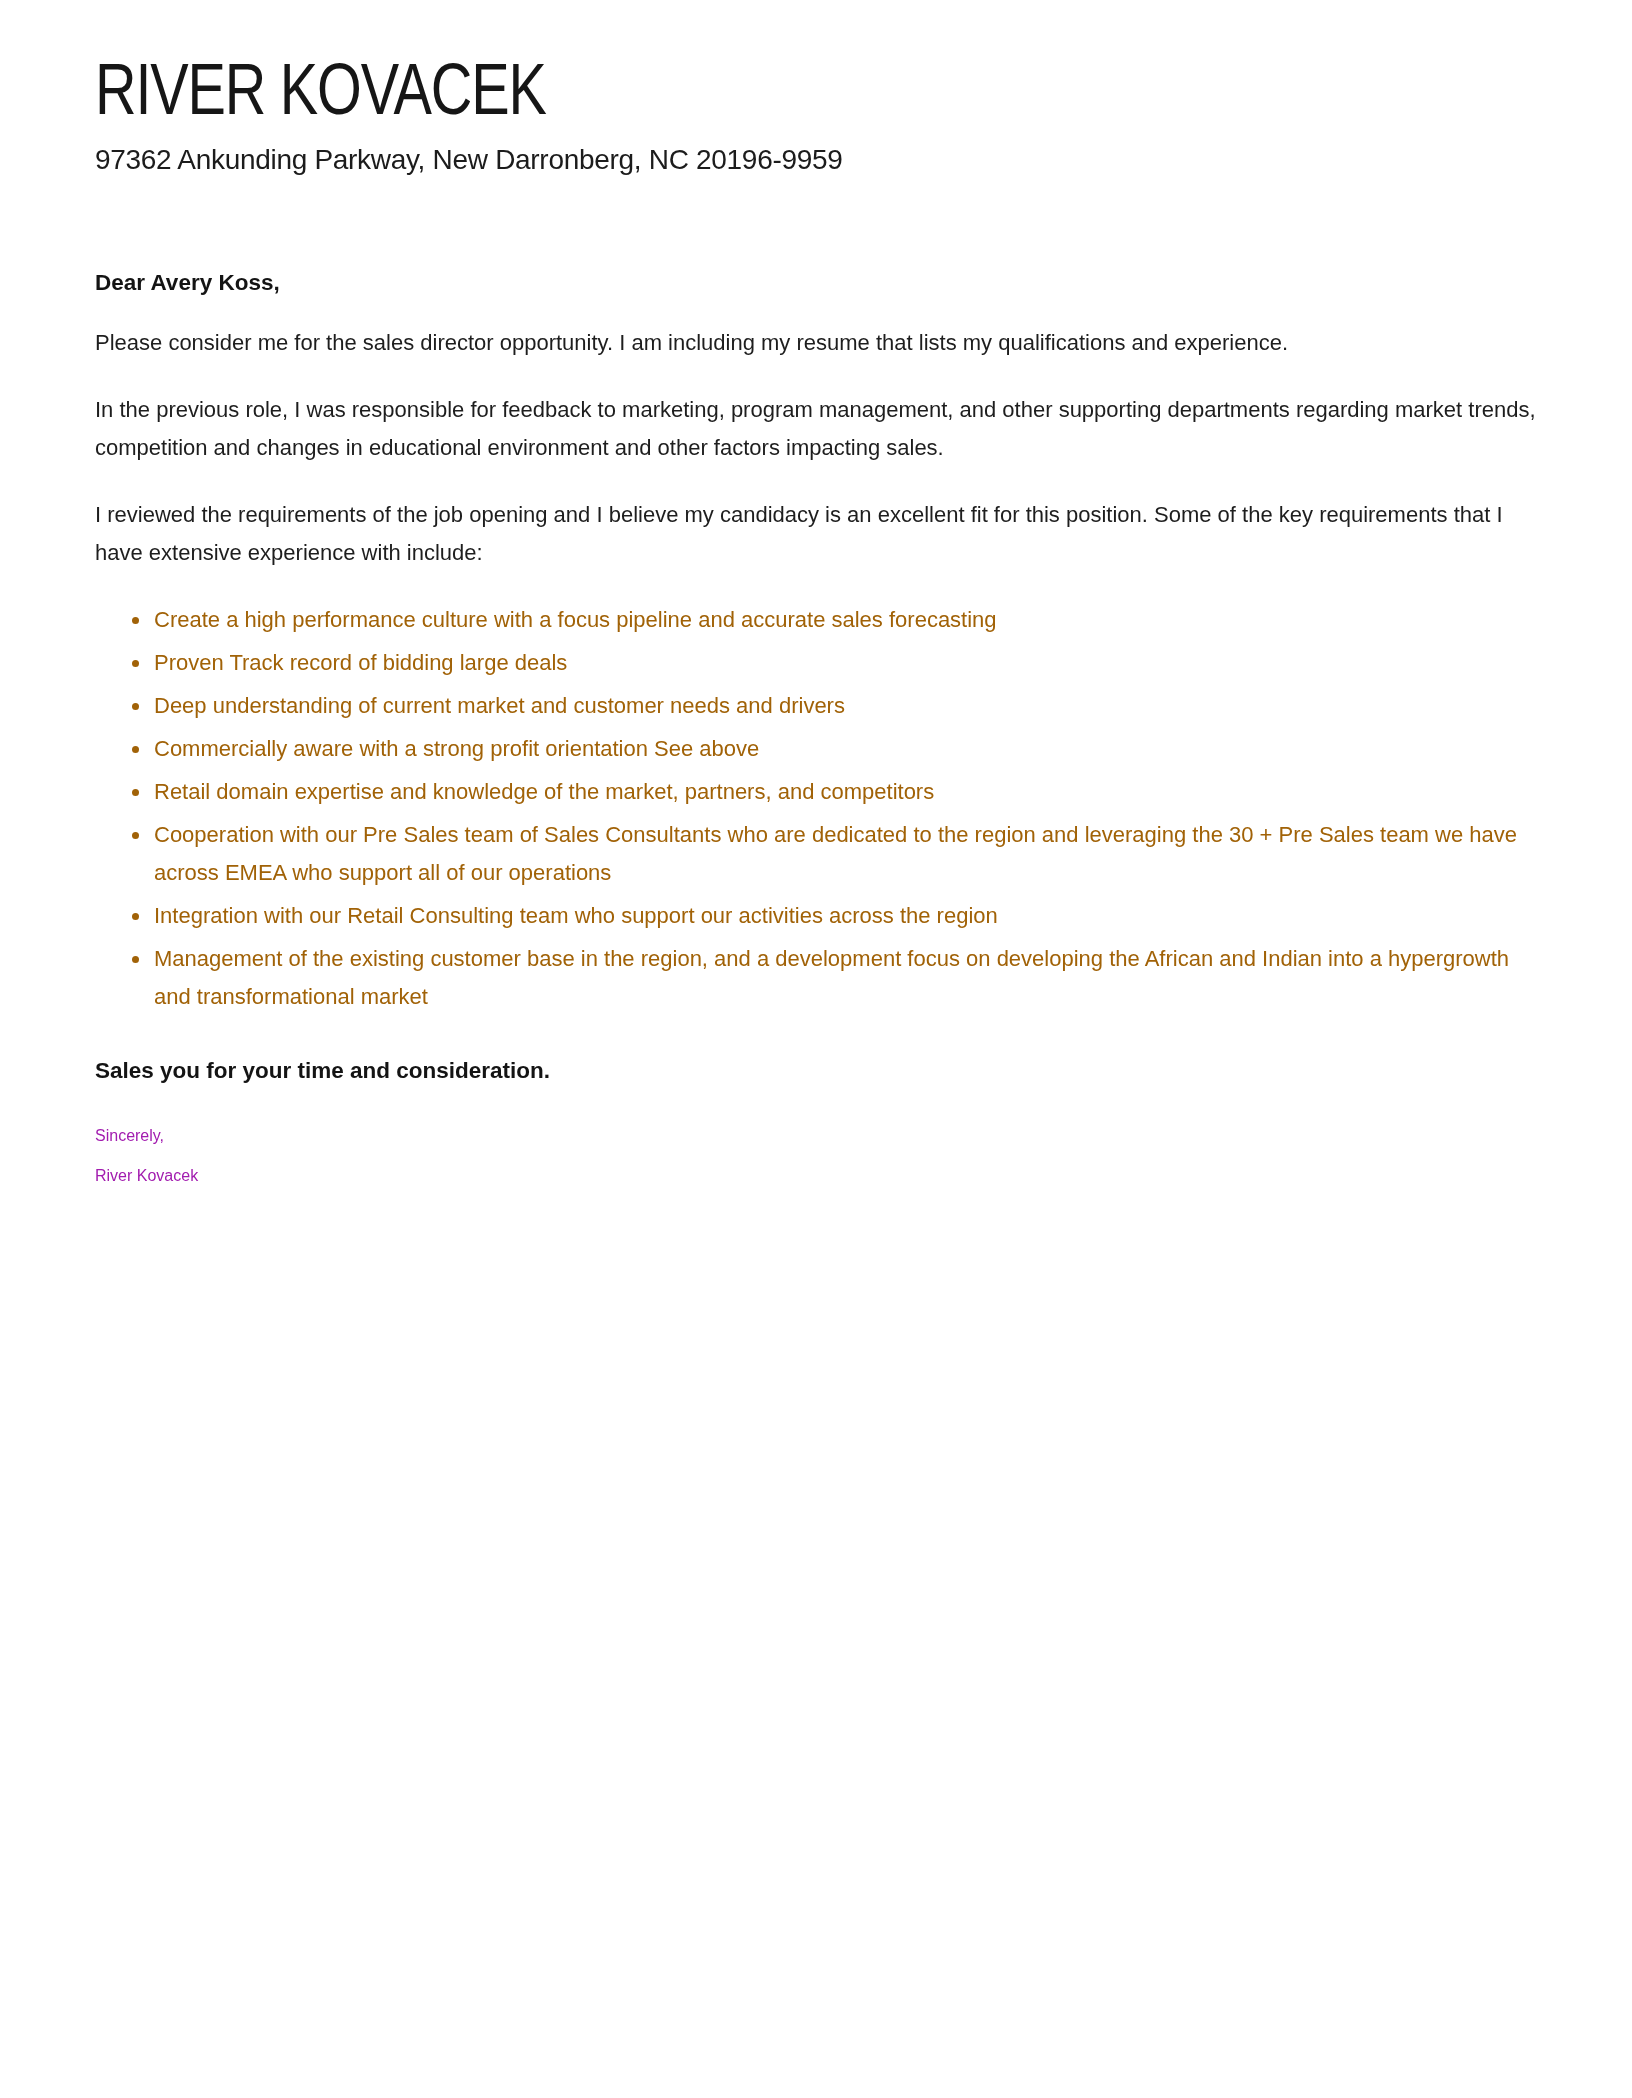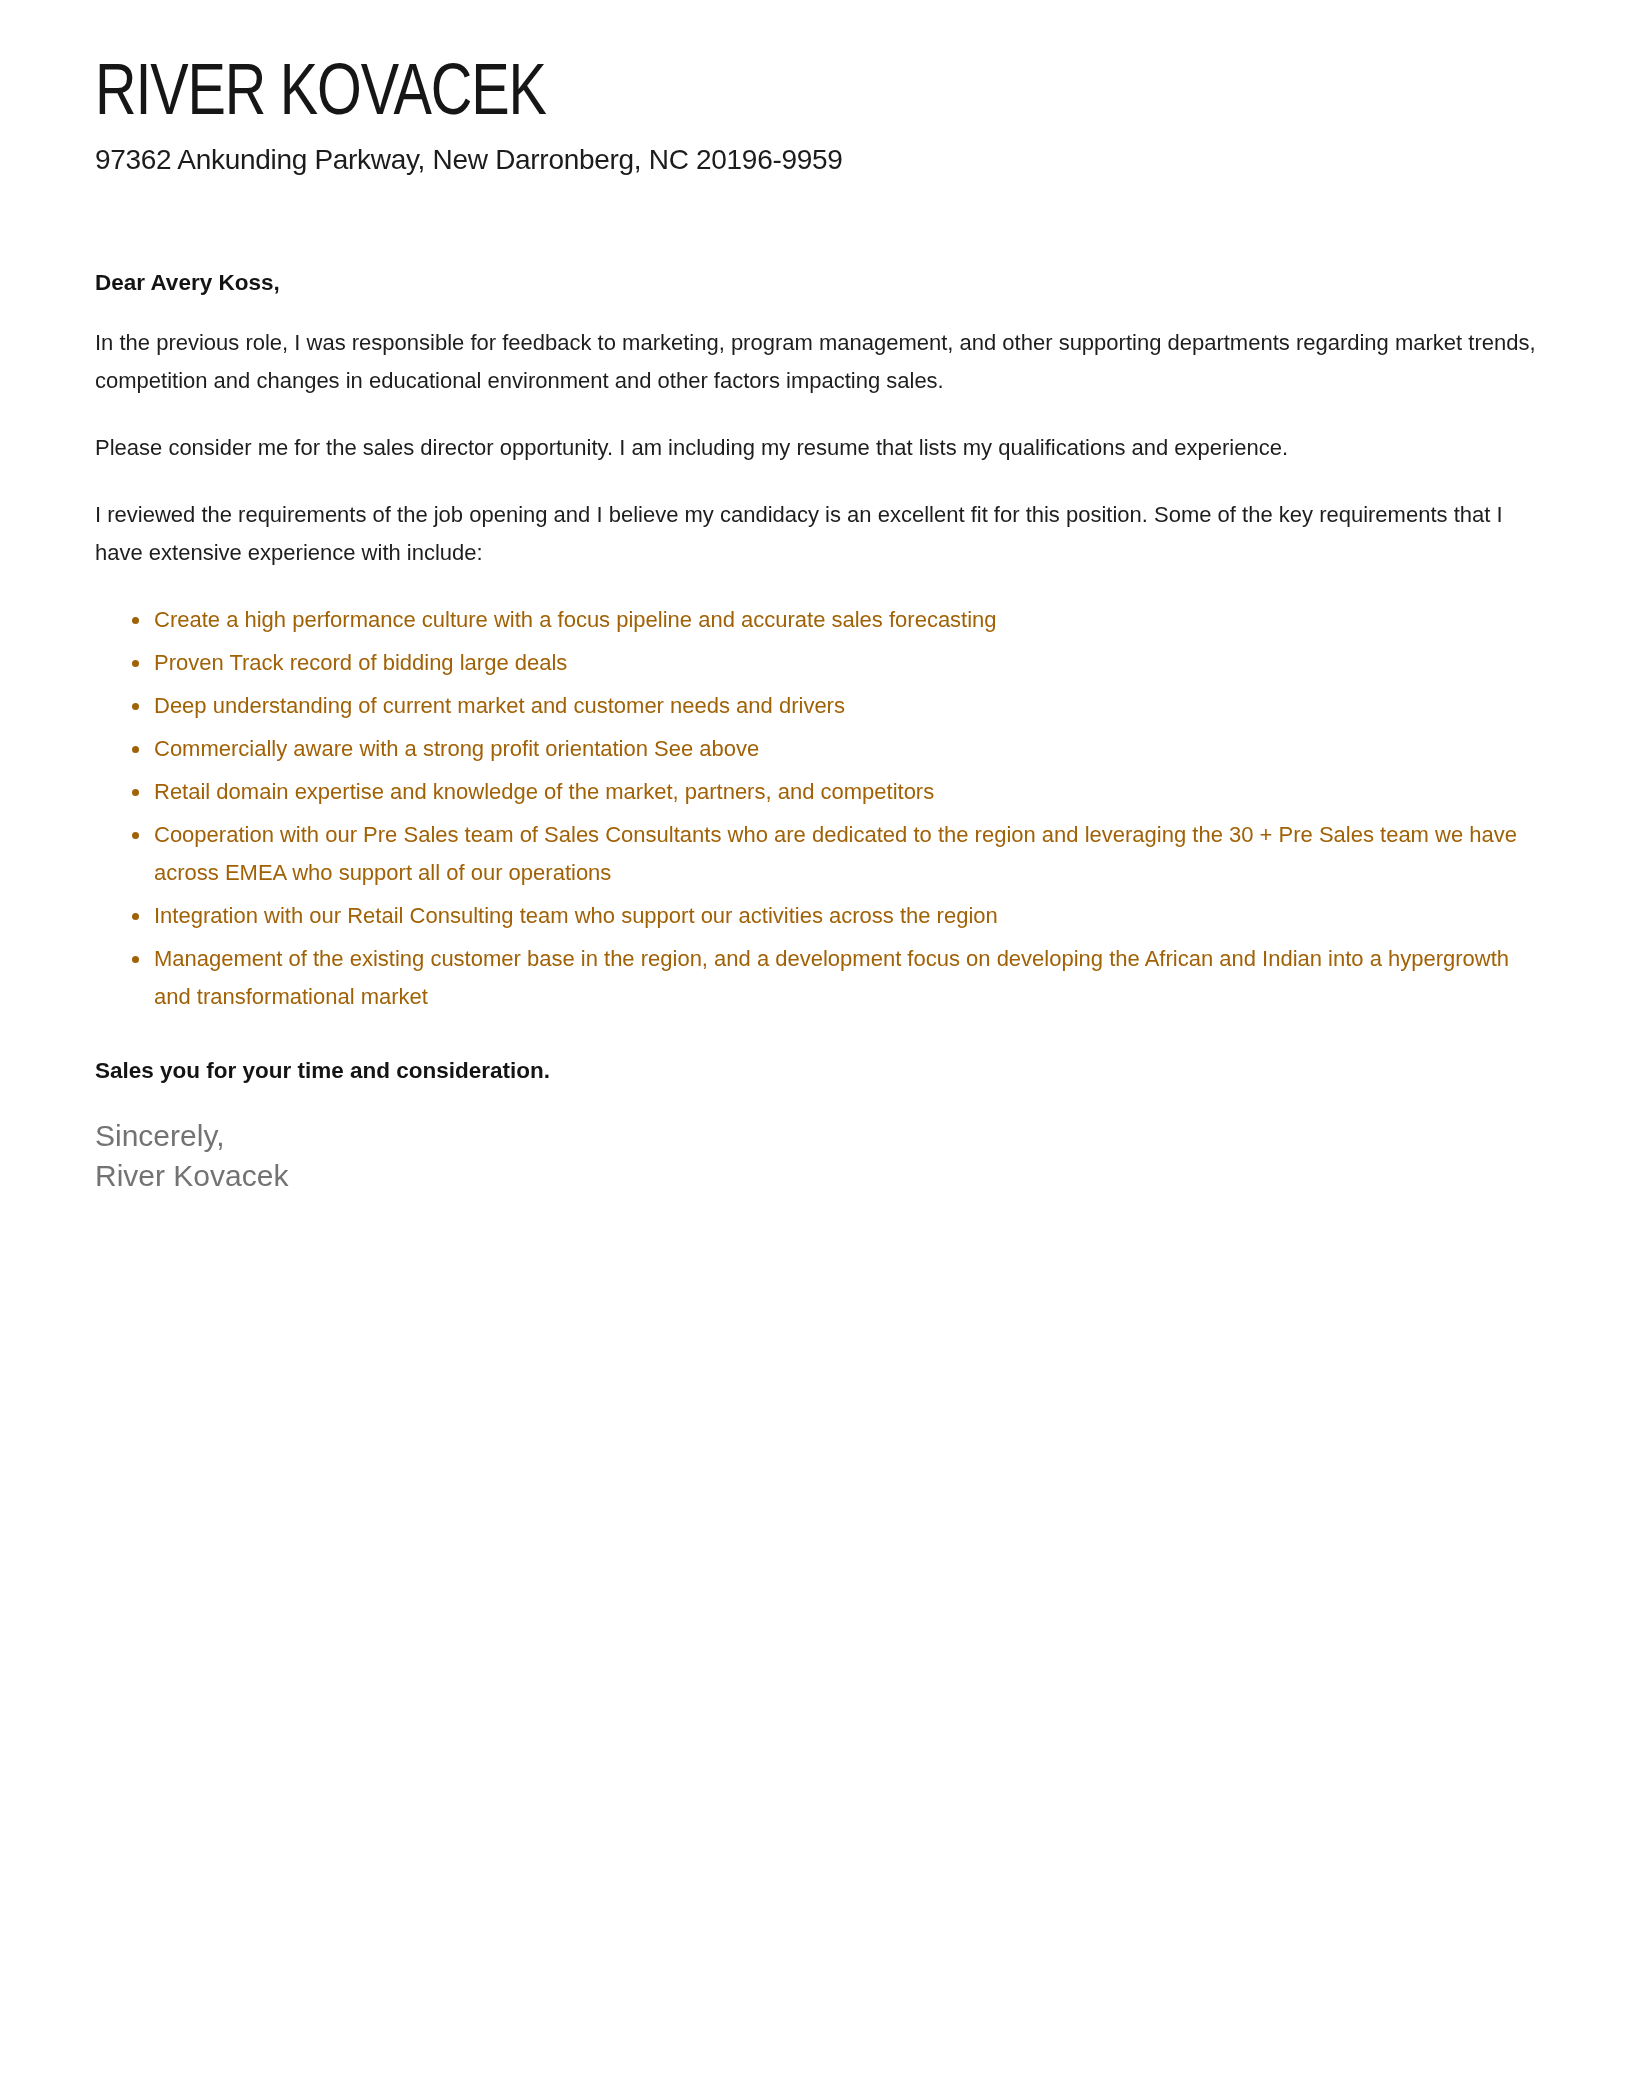--- a/index.html
+++ b/index.html
@@ -66,40 +66,40 @@
     color: #a16207;
     max-width: 1395px;
   }
   .closing {
     font-size: 22.5px;
     font-weight: 600;
     margin: 0 0 32px 0;
     color: #141414;
   }
   .signoff-block {
-    font-size: 30px;
+    font-size: 16px;
     font-weight: 400;
     line-height: 40px;
-    color: #737373;
+    color: #a21caf;
   }
 </style>
 </head>
 <body>
 
 <div class="page">
 
   <h1 class="name">RIVER KOVACEK</h1>
 
   <div class="address">97362 Ankunding Parkway, New Darronberg, NC 20196-9959</div>
 
   <div class="greeting">Dear Avery Koss,</div>
 
+  <p class="para">Please consider me for the sales director opportunity. I am including my resume that lists my qualifications and experience.</p>
+
   <p class="para">In the previous role, I was responsible for feedback to marketing, program management, and other supporting departments regarding market trends, competition and changes in educational environment and other factors impacting sales.</p>
-
-  <p class="para">Please consider me for the sales director opportunity. I am including my resume that lists my qualifications and experience.</p>
 
   <p class="para">I reviewed the requirements of the job opening and I believe my candidacy is an excellent fit for this position. Some of the key requirements that I have extensive experience with include:</p>
 
   <ul class="req-list">
     <li>Create a high performance culture with a focus pipeline and accurate sales forecasting</li>
     <li>Proven Track record of bidding large deals</li>
     <li>Deep understanding of current market and customer needs and drivers</li>
     <li>Commercially aware with a strong profit orientation See above</li>
     <li>Retail domain expertise and knowledge of the market, partners, and competitors</li>
     <li>Cooperation with our Pre Sales team of Sales Consultants who are dedicated to the region and leveraging the 30 + Pre Sales team we have across EMEA who support all of our operations</li>

